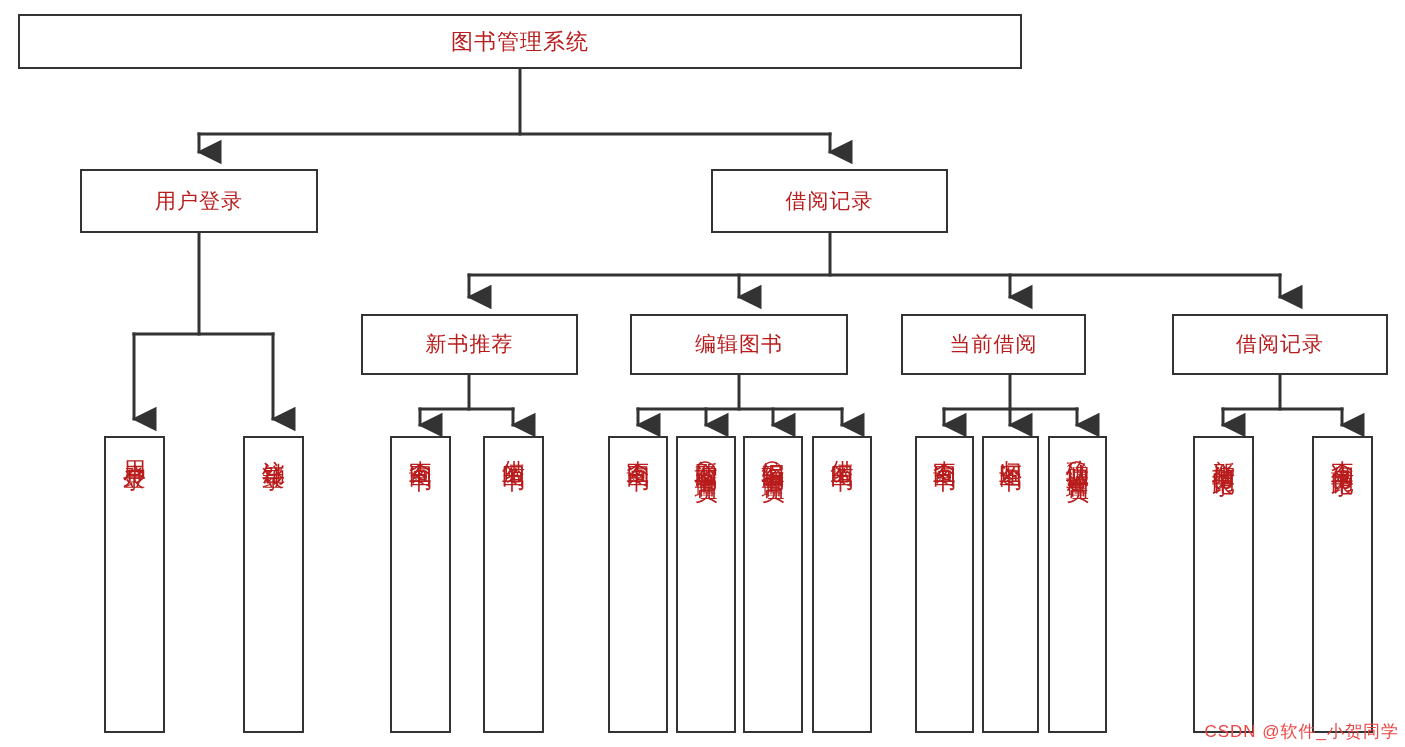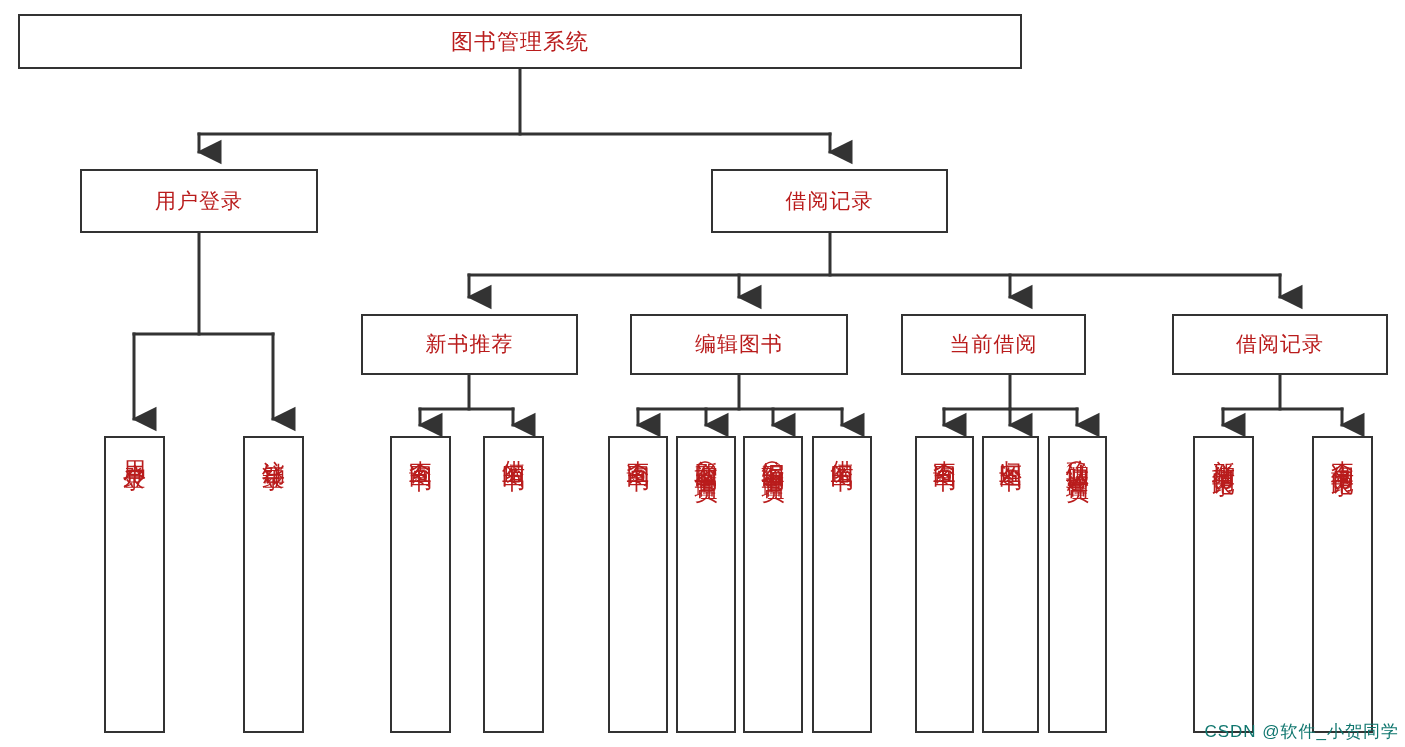--- a/index.html
+++ b/index.html
@@ -10,21 +10,21 @@
   .node{position:absolute;box-sizing:border-box;background:#ffffff;
         border:2px solid #333333;display:flex;align-items:center;
         justify-content:center;color:#b91c1c;}
   .node .lbl{display:block;text-align:center;line-height:1.06;}
   .node.horiz .lbl{font-size:21px;letter-spacing:1px;}
   .node.root .lbl{font-size:22px;letter-spacing:1px;}
   .node.vert{align-items:flex-start;justify-content:center;padding-top:4px;}
   .node.vert .lbl{writing-mode:vertical-rl;text-orientation:upright;
         font-size:23px;line-height:1.0;letter-spacing:3px;white-space:nowrap;}
   .watermark{position:absolute;right:6px;bottom:4px;font-size:17px;
-        color:#0f766e;letter-spacing:1px;white-space:nowrap;margin-top:46px;}
+        color:#ef4444;letter-spacing:1px;white-space:nowrap;margin-top:46px;}
 </style>
 </head>
 <body>
 
 <div id="diagram">
 
   <svg id="edges" viewBox="0 0 1405 747">
     <defs>
       <marker id="arrow" viewBox="0 0 12 12" refX="6" refY="10.5" markerWidth="9" markerHeight="11" orient="auto-start-reverse">
         <path d="M0.6 0.5 L11.4 0.5 L6 11.5 Z" fill="#333333"></path>

